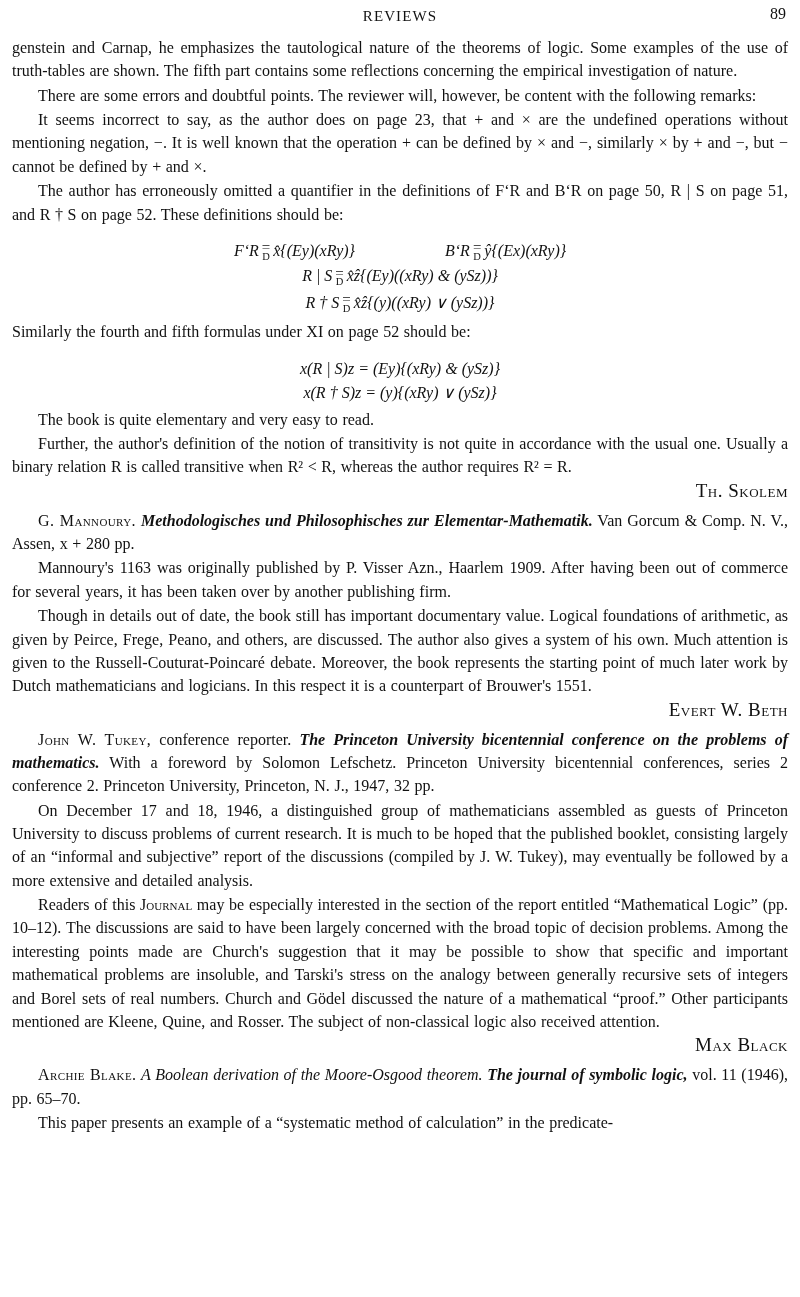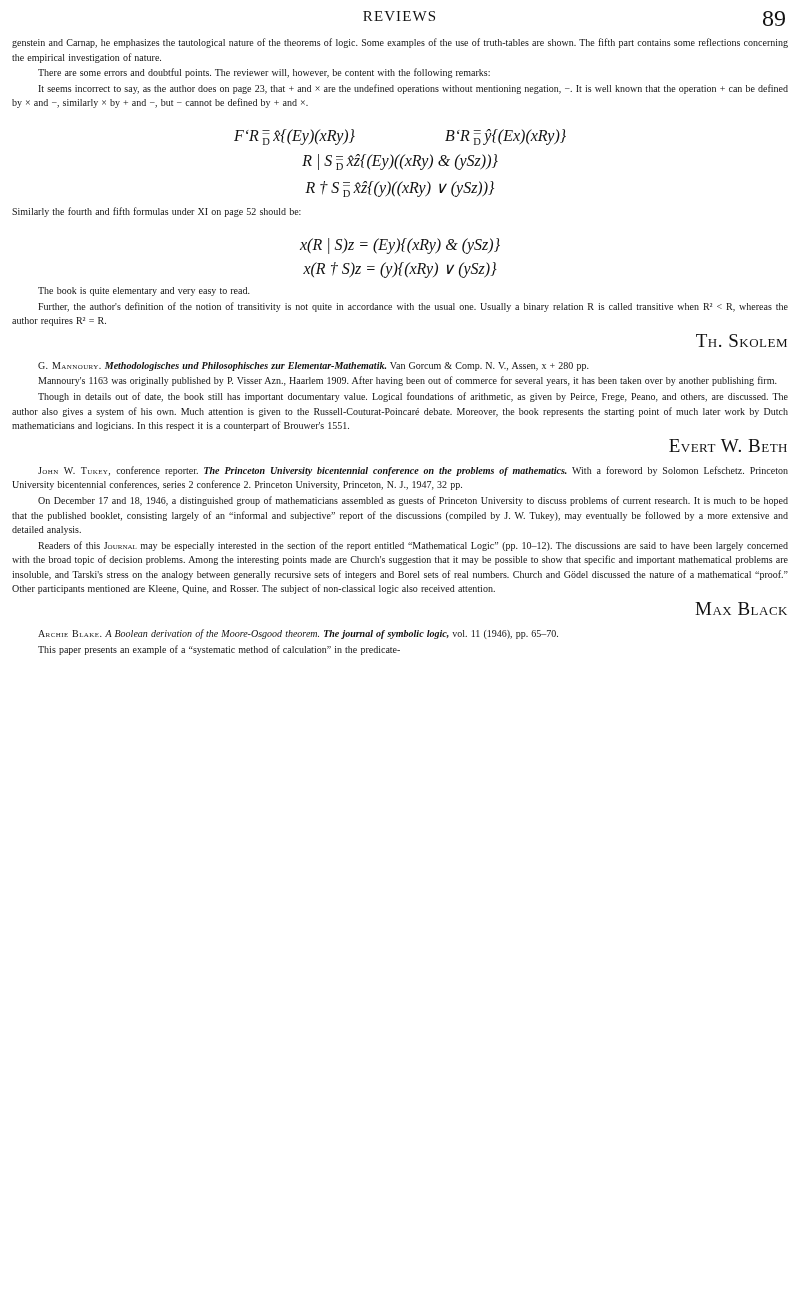--- a/index.html
+++ b/index.html
@@ -40,26 +40,26 @@
     font-size: 15px;
     letter-spacing: 1.1px;
     font-variant: small-caps;
     text-transform: uppercase;
     font-weight: normal;
   }
   .running-head .pageno {
     position: absolute;
     right: 2px;
     top: -3px;
-    font-size: 24px;
+    font-size: 16px;
     font-weight: normal;
   }
   p {
     margin: 0 0 1px 0;
-    font-size: 10px;
+    font-size: 16px;
     line-height: 1.46;
     text-align: justify;
     text-justify: inter-word;
     word-spacing: 0.6px;
   }
   p.indent {
     text-indent: 26px;
   }
   p.noindent {
     text-indent: 0;
@@ -133,20 +133,21 @@
       <span class="title">REVIEWS</span>
       <span class="pageno">89</span>
     </div>
 
     <p class="noindent">genstein and Carnap, he emphasizes the tautological nature of the theorems of logic.  Some examples of the use of truth-tables are shown.  The fifth part contains some reflections concerning the empirical investigation of nature.</p>
 
     <p class="indent">There are some errors and doubtful points.  The reviewer will, however, be content with the following remarks:</p>
 
     <p class="indent">It seems incorrect to say, as the author does on page 23, that + and × are the undefined operations without mentioning negation, −.  It is well known that the operation + can be defined by × and −, similarly × by + and −, but − cannot be defined by + and ×.</p>
 
+    <p class="indent">The author has erroneously omitted a quantifier in the definitions of F‘R and B‘R on page 50, R | S on page 51, and R † S on page 52.  These definitions should be:</p>
 
     <div class="formula-block">
       <span class="formula-row">
         <span>F‘R</span><span class="defeq"><span class="eqs">=</span><span class="sub">D</span></span><span>x̂{(Ey)(xRy)}</span><span class="gap"></span><span>B‘R</span><span class="defeq"><span class="eqs">=</span><span class="sub">D</span></span><span>ŷ{(Ex)(xRy)}</span>
       </span>
       <span class="formula-row">
         <span>R | S</span><span class="defeq"><span class="eqs">=</span><span class="sub">D</span></span><span>x̂ẑ{(Ey)((xRy) &amp; (ySz))}</span>
       </span>
       <span class="formula-row">
         <span>R † S</span><span class="defeq"><span class="eqs">=</span><span class="sub">D</span></span><span>x̂ẑ{(y)((xRy) ∨ (ySz))}</span>

